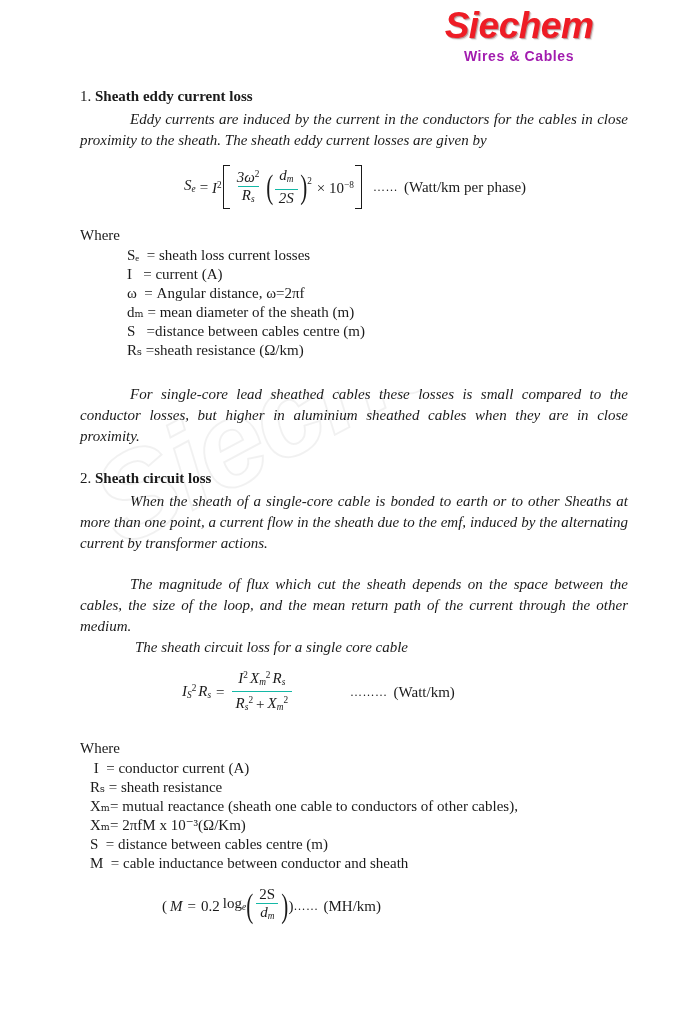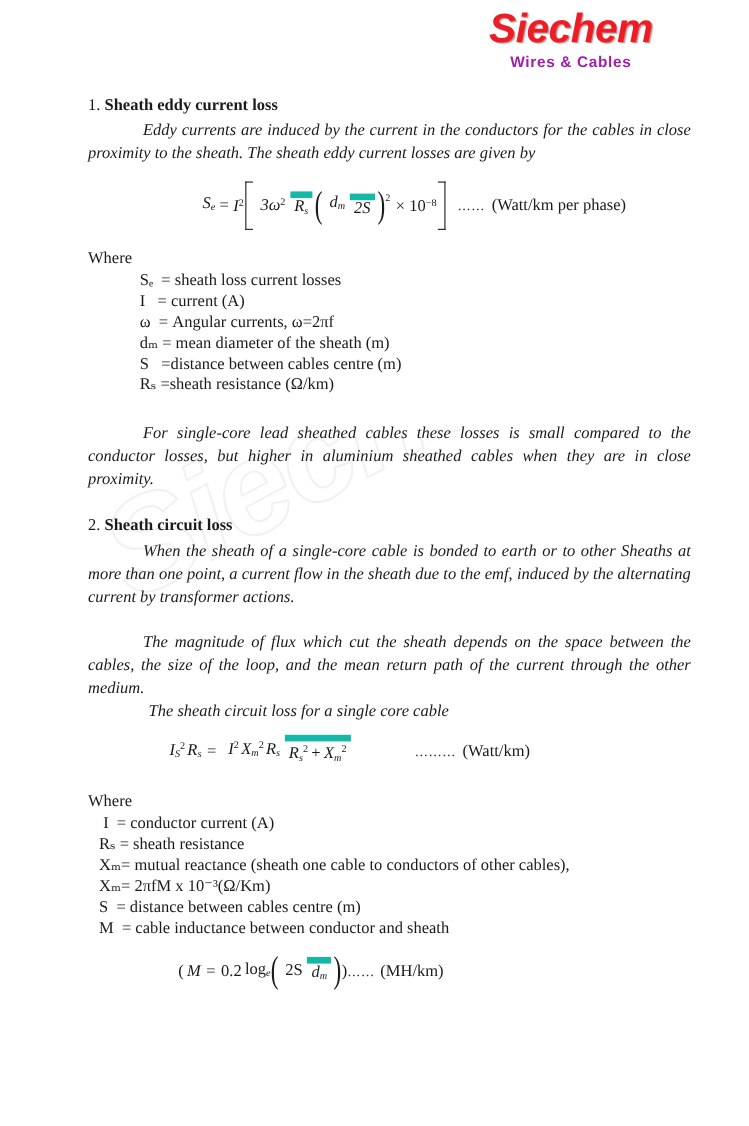--- a/index.html
+++ b/index.html
@@ -127,31 +127,31 @@
   .eq {
     display: inline-flex;
     align-items: center;
     font-style: italic;
     font-size: 15px;
     white-space: nowrap;
   }
   .eq .rm { font-style: normal; }
   .frac {
     display: inline-flex;
-    flex-direction: row;
+    flex-direction: column;
     align-items: center;
     vertical-align: middle;
     margin: 0 2px;
   }
   .frac > .num-part {
     padding: 0 4px 1px 4px;
     line-height: 15px;
   }
   .frac > .den-part {
-    border-top: 6px solid #14b8a6;
+    border-top: 1px solid #14b8a6;
     padding: 1px 4px 0 4px;
     line-height: 15px;
   }
   .bigbracket {
     display: inline-flex;
     align-items: center;
     font-size: 15px;
   }
   .bracket-l, .bracket-r {
     display: inline-block;
@@ -225,40 +225,40 @@
     </span>
     <span class="dots" style="margin:0 6px 0 10px;">……</span>
     <span class="unit">(Watt/km per phase)</span>
   </div>
 
   <div class="where-label" style="margin-top:16px;">Where</div>
 
   <ul class="deflist indent-1">
     <li>Sₑ  = sheath loss current losses</li>
     <li>I   = current (A)</li>
-    <li>ω  = Angular currents, ω=2πf</li>
+    <li>ω  = Angular distance, ω=2πf</li>
     <li>dₘ = mean diameter of the sheath (m)</li>
     <li>S   =distance between cables centre (m)</li>
     <li>Rₛ =sheath resistance (Ω/km)</li>
   </ul>
 
   <p class="para" style="margin-top:24px;"><span class="lead"></span><span>For single-core lead sheathed cables these losses is small compared to the conductor losses, but higher in aluminium sheathed cables when they are in close proximity.</span></p>
 
   <div class="sec-heading" style="margin-top:21px;">
     <span class="num">2.</span>
     <span class="ttl">Sheath circuit loss</span>
   </div>
 
   <p class="para" style="margin-top:2px;"><span class="lead"></span><span>When the sheath of a single-core cable is bonded to earth or to other Sheaths at more than one point, a current flow in the sheath due to the emf, induced by the alternating current by transformer actions.</span></p>
 
   <p class="para" style="margin-top:20px;"><span class="lead"></span><span>The magnitude of flux which cut the sheath depends on the space between the cables, the size of the loop, and the mean return path of the current through the other medium.</span></p>
 
   <p class="para" style="margin-top:0px; text-align:left;"><span class="lead" style="width:55px;"></span><span>The sheath circuit loss for a single core cable</span></p>
 
-  <div class="mathrow" style="margin-top:10px; margin-left:74px;">
+  <div class="mathrow" style="margin-top:10px; margin-left:102px;">
     <span class="eq">
       <span><span>I</span><span class="subsmall">S</span><span class="supsmall rm">2</span><span style="margin-left:2px;">R</span><span class="subsmall">s</span></span>
       <span class="rm" style="margin:0 5px;">=</span>
       <span class="frac">
         <span class="num-part"><span>I</span><span class="supsmall rm">2</span><span style="margin-left:2px;">X</span><span class="subsmall">m</span><span class="supsmall rm">2</span><span style="margin-left:2px;">R</span><span class="subsmall">s</span></span>
         <span class="den-part"><span>R</span><span class="subsmall">s</span><span class="supsmall rm">2</span><span class="rm" style="margin:0 3px;">+</span><span>X</span><span class="subsmall">m</span><span class="supsmall rm">2</span></span>
       </span>
     </span>
     <span class="dots" style="margin:0 6px 0 56px;">………</span>
     <span class="unit">(Watt/km)</span>

